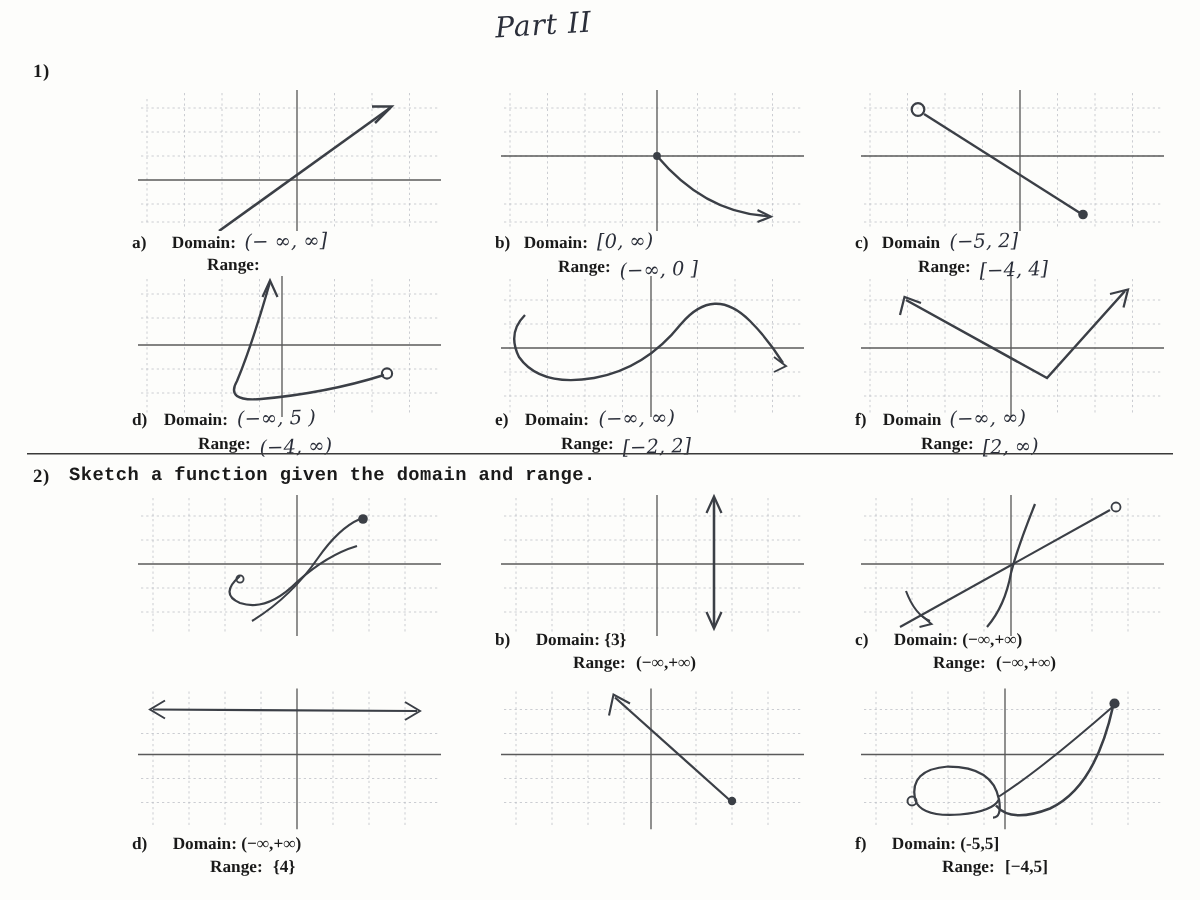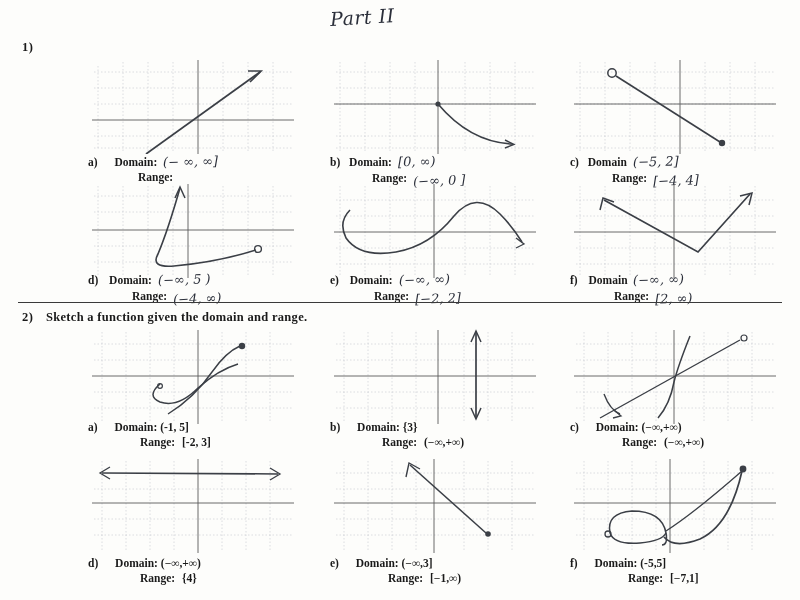--- a/index.html
+++ b/index.html
@@ -292,21 +292,21 @@
     </div>
     <div class="row" style="margin-left:20px;">
       <span class="key">Range:</span>
       <span class="val-hand low">[2, ∞)</span>
     </div>
   </div>
 
   <hr class="divider">
 
   <div class="sec-num" style="left:22px;top:310px;">2)</div>
-  <div class="sec-text" style="left:46px;top:310px;">Sketch a function given the domain and range.</div>
+  <div class="sec-text" style="left:46px;top:310px;font-family:Liberation Mono, monospace;">Sketch a function given the domain and range.</div>
 
   <div class="graph" style="left:88px;top:326px;">
     <svg viewBox="0 0 210 98" xmlns="http://www.w3.org/2000/svg">
       <g stroke="#b9bcc4" stroke-width="0.5" stroke-dasharray="1.5 2">
         <line x1="14" y1="6" x2="14" y2="95"></line>
           <line x1="38" y1="6" x2="38" y2="95"></line>
         <line x1="62" y1="6" x2="62" y2="95"></line>
           <line x1="86" y1="6" x2="86" y2="95"></line>
         <line x1="134" y1="6" x2="134" y2="95"></line>
           <line x1="158" y1="6" x2="158" y2="95"></line>
@@ -366,31 +366,20 @@
       <line x1="4" y1="50" x2="206" y2="50" stroke="#5a5a5a" stroke-width="0.9"></line>
       <line x1="104" y1="4" x2="104" y2="98" stroke="#5a5a5a" stroke-width="0.9"></line>
       <path d="M30,92 L170,14" stroke="#3b3f46" stroke-width="1.4" fill="none"></path>
       <path d="M120,10 Q108,40 104,56 Q100,78 88,92" stroke="#3b3f46" stroke-width="1.5" fill="none"></path>
       <path d="M34,68 Q40,84 50,88" stroke="#3b3f46" stroke-width="1.4" fill="none"></path>
       <path d="M44,84 L51,90 L43,92" stroke="#3b3f46" stroke-width="1.3" fill="none"></path>
       <circle cx="174" cy="12" r="3" fill="none" stroke="#3b3f46" stroke-width="1.2"></circle>
     </svg>
   </div>
 
-  <div class="ans" style="left:88px;top:420px;">
-    <div class="row">
-      <span class="lbl">a)</span>
-      <span class="key" style="margin-left:14px;">Domain:</span>
-      <span class="val-print">(-1, 5]</span>
-    </div>
-    <div class="row" style="margin-left:28px;">
-      <span class="key">Range:</span>
-      <span class="val-print" style="margin-left:4px;">[-2, 3]</span>
-    </div>
-  </div>
 
   <div class="ans" style="left:330px;top:420px;font-family:Liberation Serif, serif;">
     <div class="row">
       <span class="lbl">b)</span>
       <span class="key" style="margin-left:14px;">Domain:</span>
       <span class="val-print">{3}</span>
     </div>
     <div class="row" style="margin-left:28px;">
       <span class="key">Range:</span>
       <span class="val-print" style="margin-left:4px;">(−∞,+∞)</span>
@@ -485,37 +474,26 @@
       <span class="lbl">d)</span>
       <span class="key" style="margin-left:14px;">Domain:</span>
       <span class="val-print">(−∞,+∞)</span>
     </div>
     <div class="row" style="margin-left:28px;">
       <span class="key">Range:</span>
       <span class="val-print" style="margin-left:4px;">{4}</span>
     </div>
   </div>
 
-  <div class="ans" style="left:330px;top:556px;">
-    <div class="row">
-      <span class="lbl">e)</span>
-      <span class="key" style="margin-left:14px;">Domain:</span>
-      <span class="val-print">(−∞,3]</span>
-    </div>
-    <div class="row" style="margin-left:34px;">
-      <span class="key">Range:</span>
-      <span class="val-print" style="margin-left:4px;">[−1,∞)</span>
-    </div>
-  </div>
 
   <div class="ans" style="left:570px;top:556px;">
     <div class="row">
       <span class="lbl">f)</span>
       <span class="key" style="margin-left:14px;">Domain:</span>
       <span class="val-print">(-5,5]</span>
     </div>
     <div class="row" style="margin-left:34px;">
       <span class="key">Range:</span>
-      <span class="val-print" style="margin-left:4px;">[−7,1]</span>
+      <span class="val-print" style="margin-left:4px;">[−4,5]</span>
     </div>
   </div>
 
 </div>
 
 </body></html>

